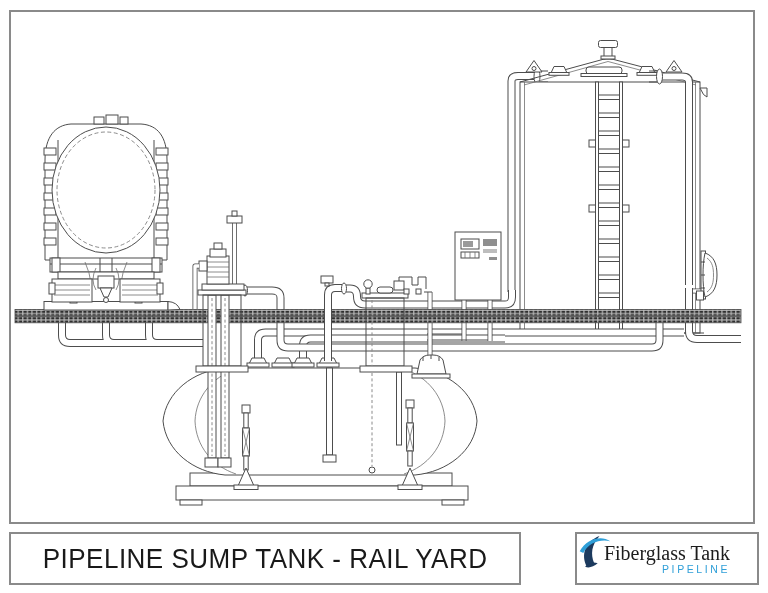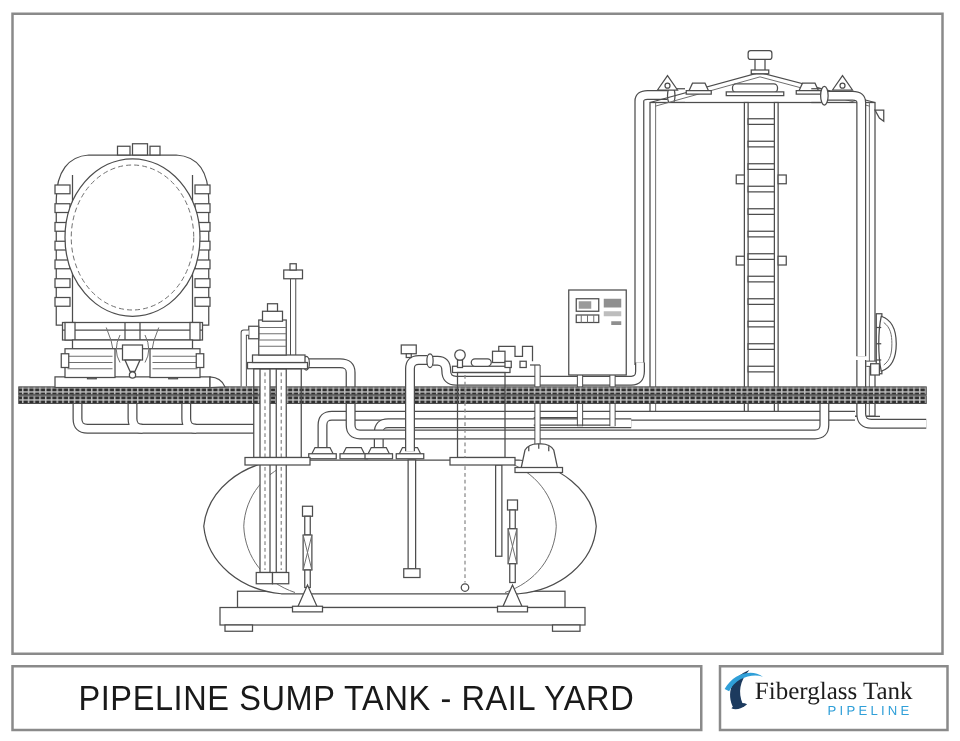--- a/index.html
+++ b/index.html
@@ -1,20 +1,20 @@
 <!DOCTYPE html>
 <html><head>
 <meta charset="utf-8">
 <style>
   html,body{margin:0;padding:0;background:#ffffff;}
   #stage{position:relative;width:768px;height:593px;background:#ffffff;overflow:hidden;
          font-family:"Liberation Sans",sans-serif;}
   .frame{position:absolute;left:9px;top:10px;width:746px;height:514px;
          border:2px solid #8a8a8a;box-sizing:border-box;background:#fff;}
-  .titlebox{position:absolute;left:9px;top:532px;width:553px;height:53px;
+  .titlebox{position:absolute;left:9px;top:532px;width:512px;height:53px;
             border:2px solid #8a8a8a;box-sizing:border-box;display:flex;
             align-items:center;justify-content:center;background:#fff;}
   .titlebox span{font-size:28px;color:#191919;letter-spacing:.5px;
                  transform:scaleX(.93);white-space:nowrap;}
   .logobox{position:absolute;left:575px;top:532px;width:184px;height:53px;
            border:2px solid #8a8a8a;box-sizing:border-box;display:flex;
            align-items:center;justify-content:center;background:#fff;gap:2px;}
   .logotext{display:flex;flex-direction:column;align-items:flex-end;line-height:1;}
   .logoname{font-family:"Liberation Serif",serif;font-size:20px;color:#1c1c1c;white-space:nowrap;}
   .logosub{font-size:10.5px;letter-spacing:2.6px;color:#2f9fd8;margin-top:1px;white-space:nowrap;}

